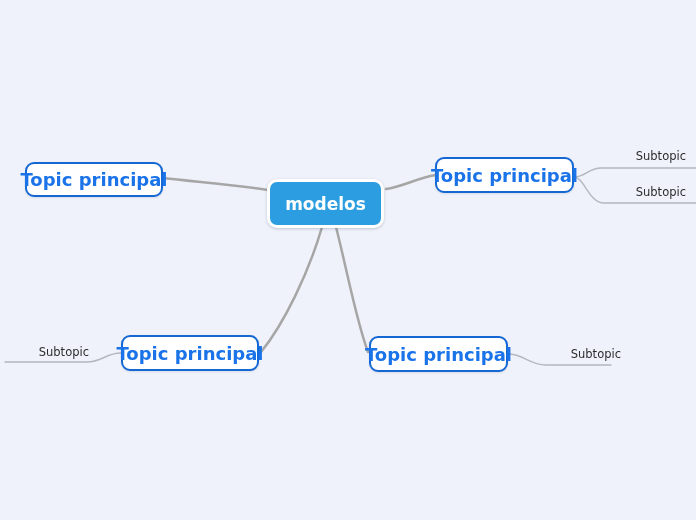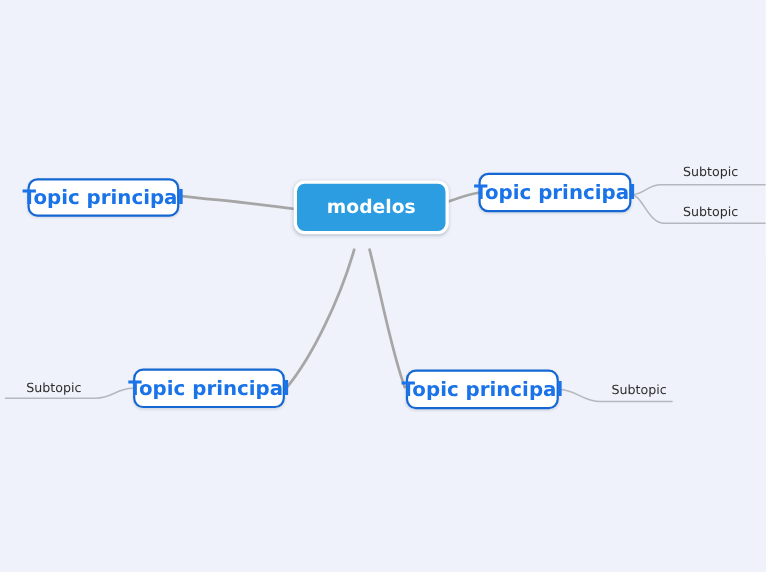--- a/index.html
+++ b/index.html
@@ -32,21 +32,21 @@
   }
   .node{
     position:absolute;
     display:flex;align-items:center;justify-content:center;
     box-sizing:border-box;
     font-weight:bold;
     cursor:pointer;
     white-space:nowrap;
   }
   .node.root{
-    left:267px;top:164px;width:141px;height:49px;
+    left:267px;top:179px;width:117px;height:49px;
     background:var(--root-fill);
     color:var(--root-text);
     border:3px solid #ffffff;
     border-radius:10px;
     font-size:17px;
     box-shadow:0 1px 3px rgba(40,60,90,.25);
   }
   .node.topic{
     background:var(--topic-fill);
     color:var(--topic-text);
@@ -55,21 +55,21 @@
     font-size:18px;
     box-shadow:0 1px 2px rgba(40,60,90,.12);
   }
   .node.tl{left:25px;top:162px;width:138px;height:35px;}
   .node.tr{left:435px;top:157px;width:139px;height:36px;}
   .node.bl{left:121px;top:335px;width:138px;height:36px;}
   .node.br{left:369px;top:336px;width:139px;height:36px;}
   .subtopic{
     position:absolute;
     width:80px;
-    text-align:center;
+    text-align:right;
     font-size:11.5px;
     color:var(--subtopic-text);
     cursor:pointer;
     white-space:nowrap;
   }
   .sub-tr1{left:606px;top:149px;}
   .sub-tr2{left:606px;top:185px;}
   .sub-bl{left:9px;top:345px;}
   .sub-br{left:541px;top:347px;}
 </style>

